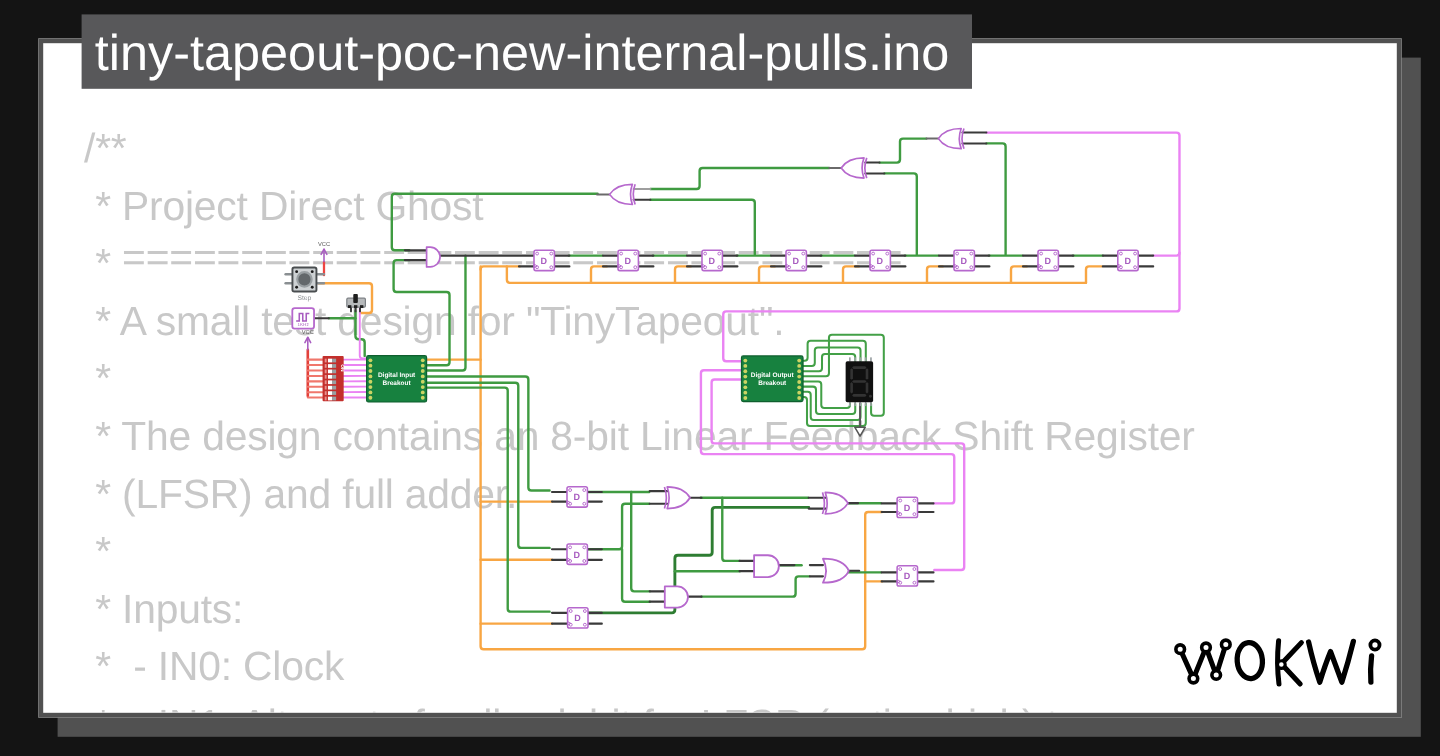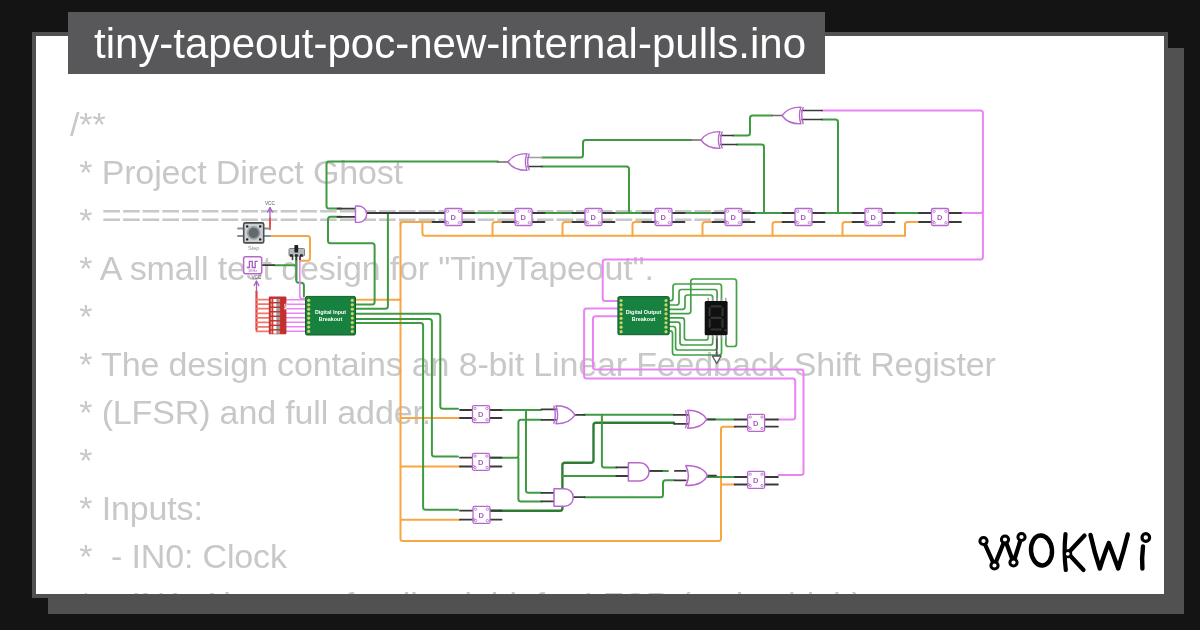--- a/index.html
+++ b/index.html
@@ -1,20 +1,20 @@
 <!DOCTYPE html>
 <html><head>
 <meta charset="utf-8">
 <style>
   html,body{margin:0;padding:0}
   body{width:1200px;height:630px;background:#141414;font-family:"Liberation Sans",sans-serif;position:relative;overflow:hidden}
   #canvas{position:absolute;left:32px;top:32px;width:1128px;height:558px;background:#ffffff;border:4px solid #515151;box-shadow:16px 16px 0 #515151;overflow:hidden}
   #code{position:absolute;left:34px;top:64px;margin:0;font-family:"Liberation Sans",sans-serif;font-size:34px;line-height:48px;letter-spacing:-0.15px;color:#c8c8c8;white-space:pre}
   #circ{position:absolute;left:0;top:0}
-  #titlebar{position:absolute;left:68px;top:12px;width:731px;height:62px;background:#58585a;color:#ffffff;font-size:42px;line-height:64px;padding-left:26px;white-space:nowrap}
+  #titlebar{position:absolute;left:68px;top:12px;width:731px;height:62px;background:#58585a;color:#ffffff;font-size:42px;line-height:64px;padding-left:11px;white-space:nowrap}
 </style>
 </head>
 <body>
 <div id="canvas">
 <pre id="code">/**
  * Project Direct Ghost
  * <span style="position:relative;top:-5px">=================================</span>
  * A small test design for "TinyTapeout".
  *
  * The design contains an 8-bit Linear Feedback Shift Register

